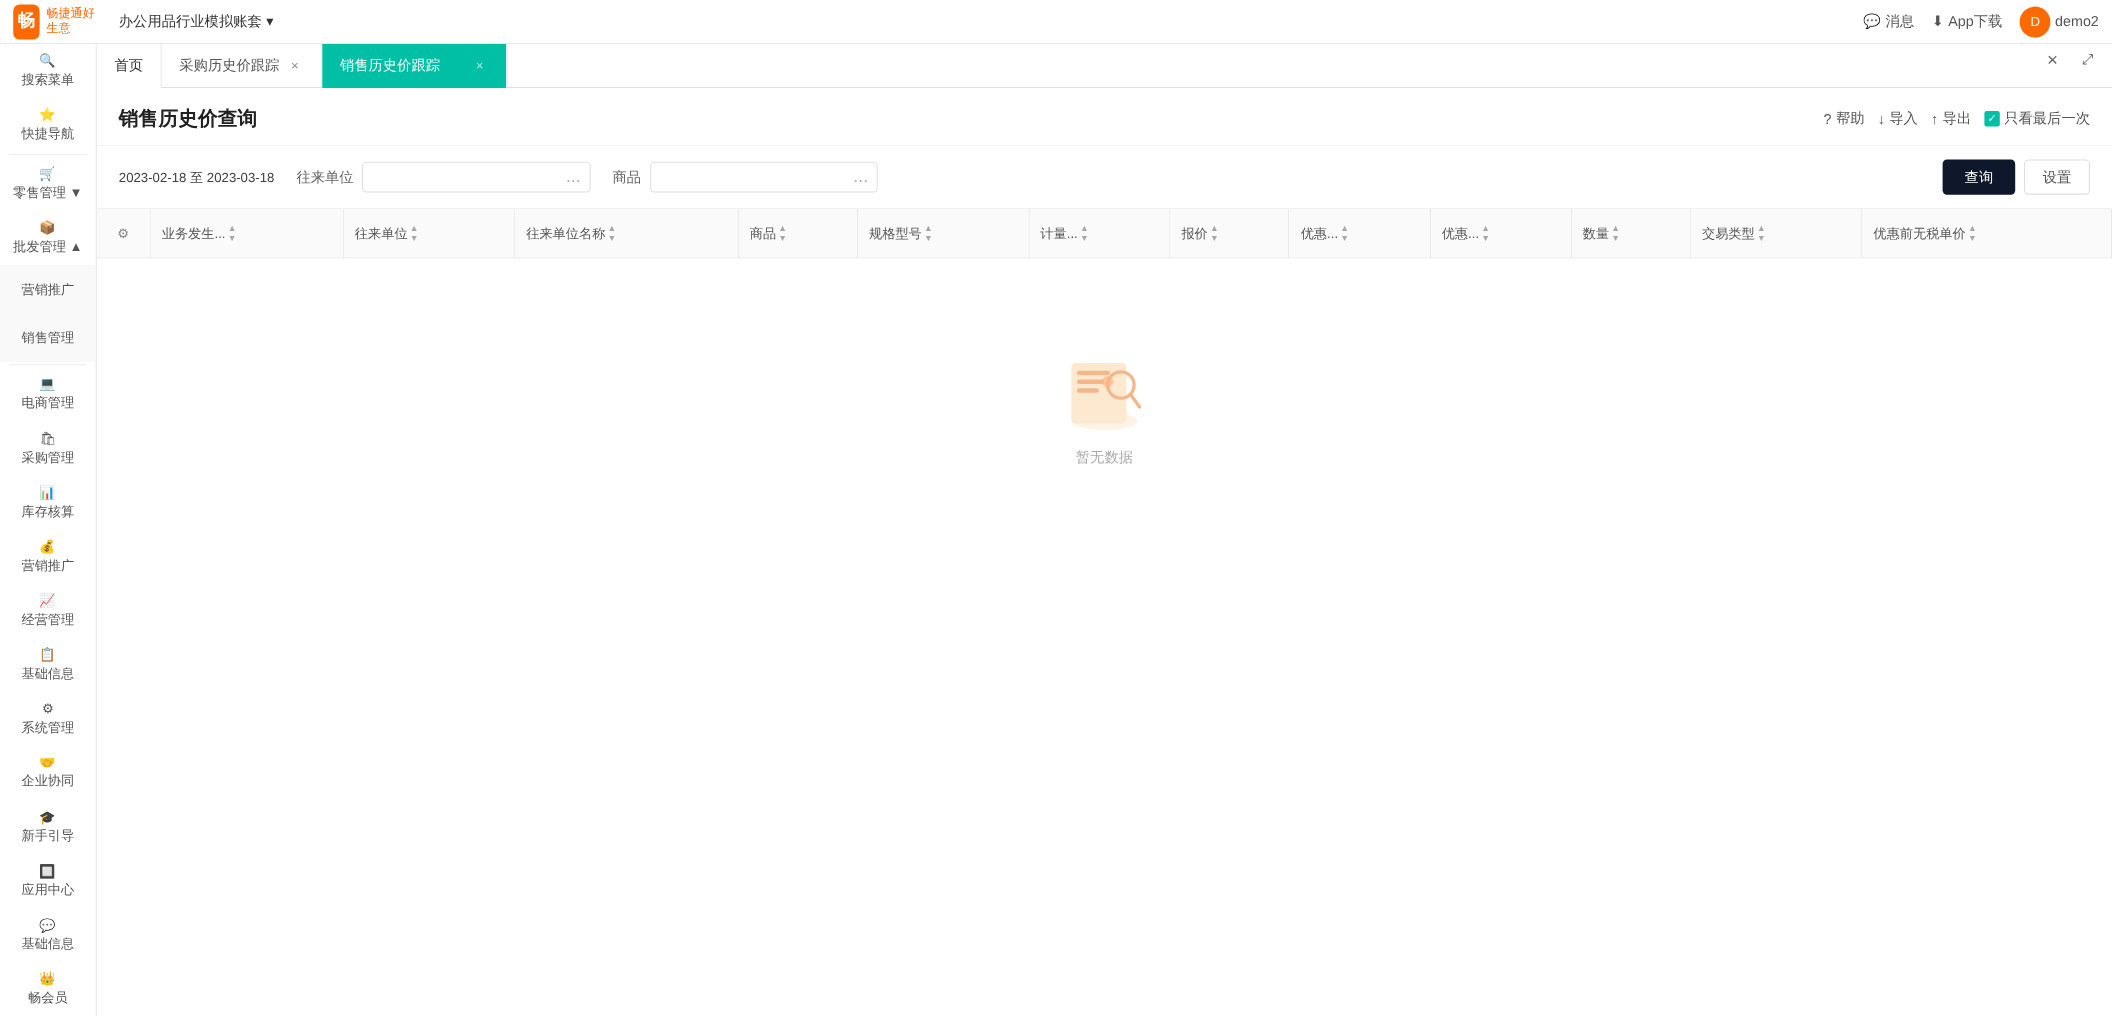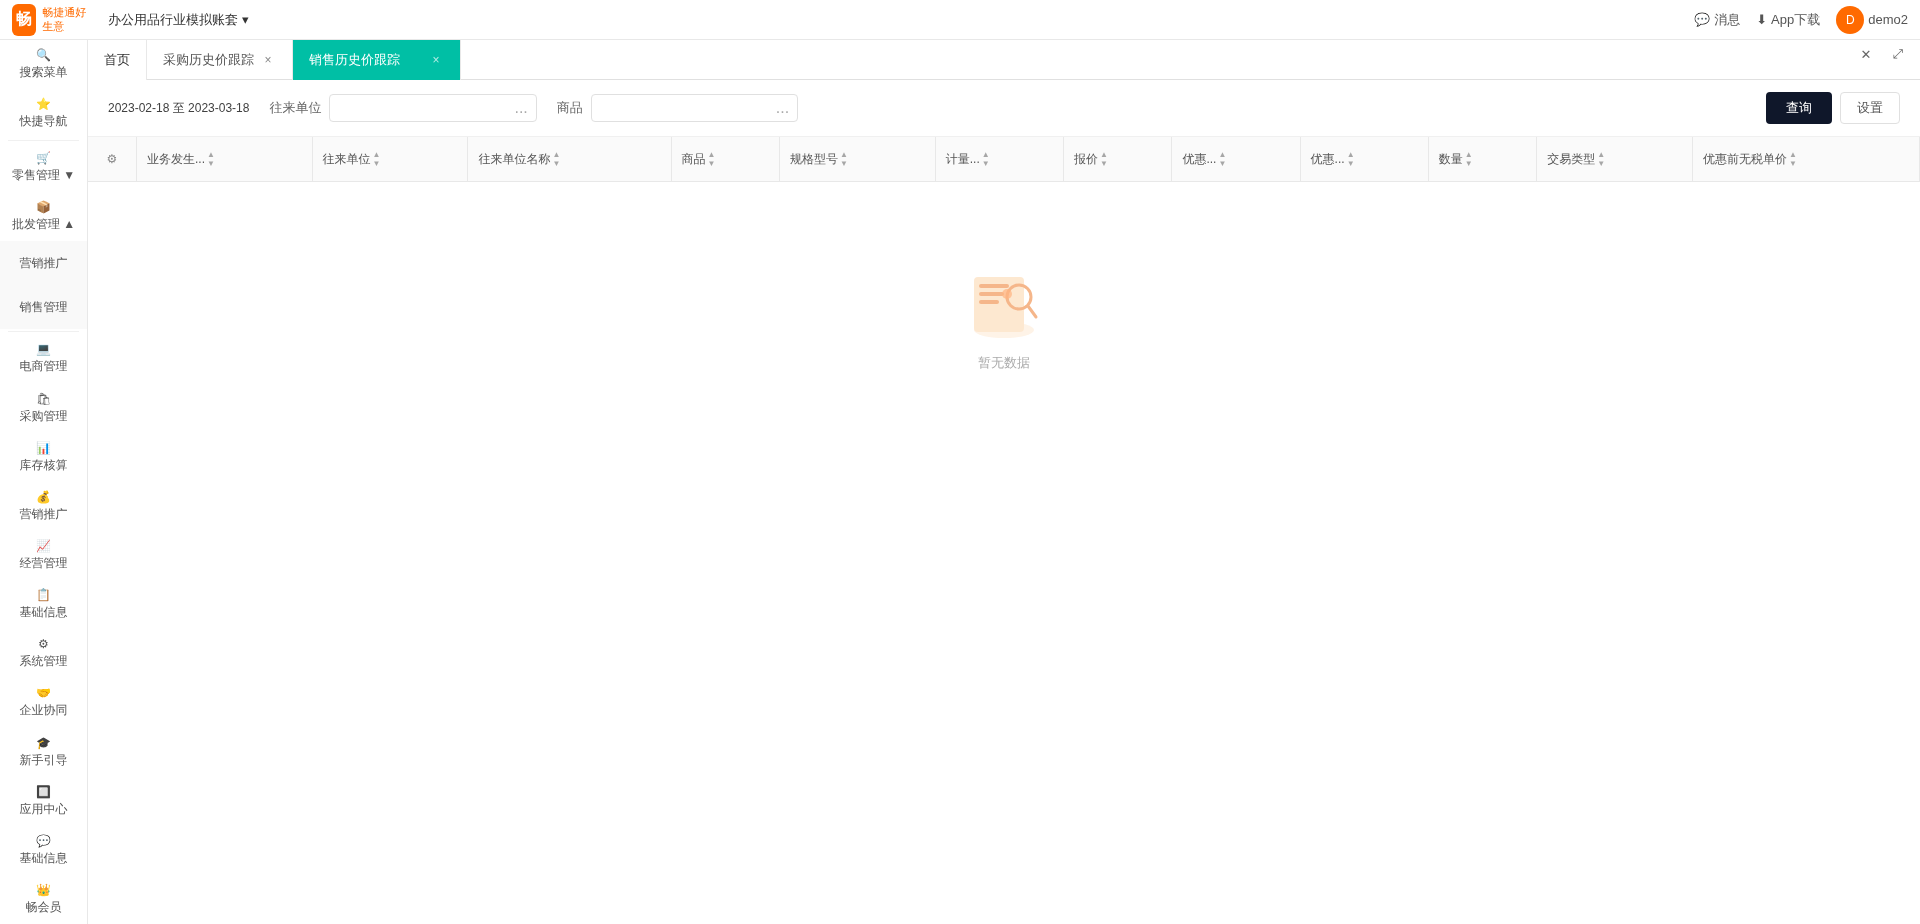--- a/index.html
+++ b/index.html
@@ -227,20 +227,41 @@
         </div>
         <div class="tab-bar-btn">
           <span>⤢</span>
         </div>
       </div>
     </div>
 
     <div class="page-content">
       <div class="page-inner">
 
+        <div class="page-header">
+          <h1 class="page-title">销售历史价查询</h1>
+          <div class="page-header-actions">
+            <div class="header-action-btn">
+              <span>?</span>
+              <span>帮助</span>
+            </div>
+            <div class="header-action-btn">
+              <span>↓</span>
+              <span>导入</span>
+            </div>
+            <div class="header-action-btn">
+              <span>↑</span>
+              <span>导出</span>
+            </div>
+            <label class="checkbox-label">
+              <div class="checkbox-checked">✓</div>
+              <span>只看最后一次</span>
+            </label>
+          </div>
+        </div>
 
         <div class="filter-bar">
           <div>
             <span class="date-range">2023-02-18 至 2023-03-18</span>
           </div>
           <div class="filter-group">
             <span class="filter-label">往来单位</span>
             <div class="filter-input">
               <input type="text" style="">
               <span class="dots">...</span>

